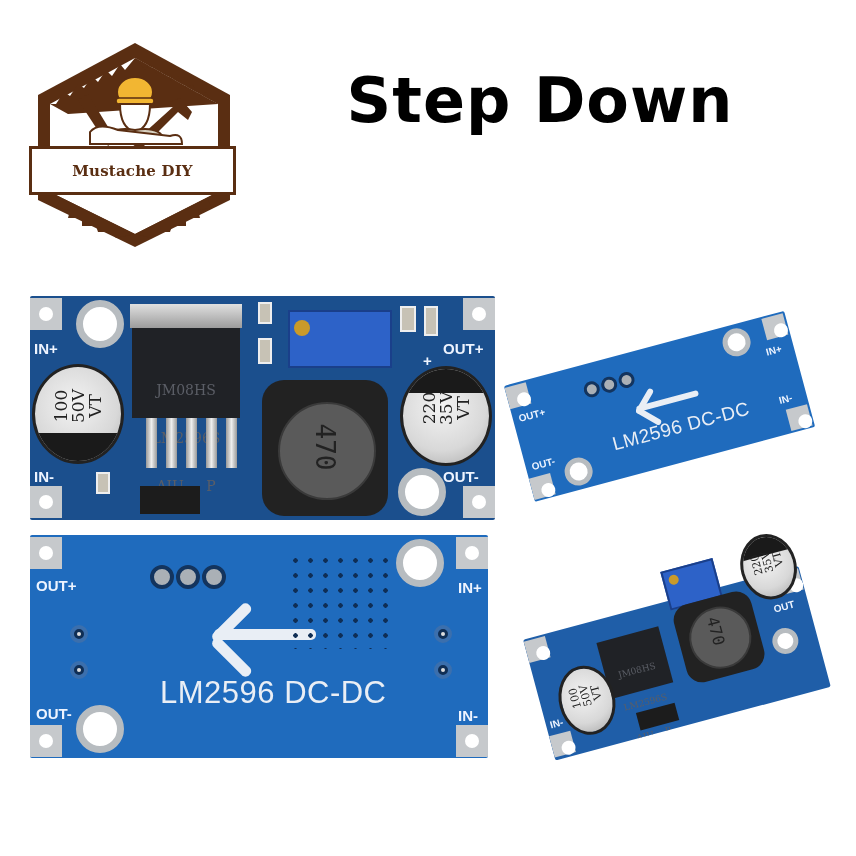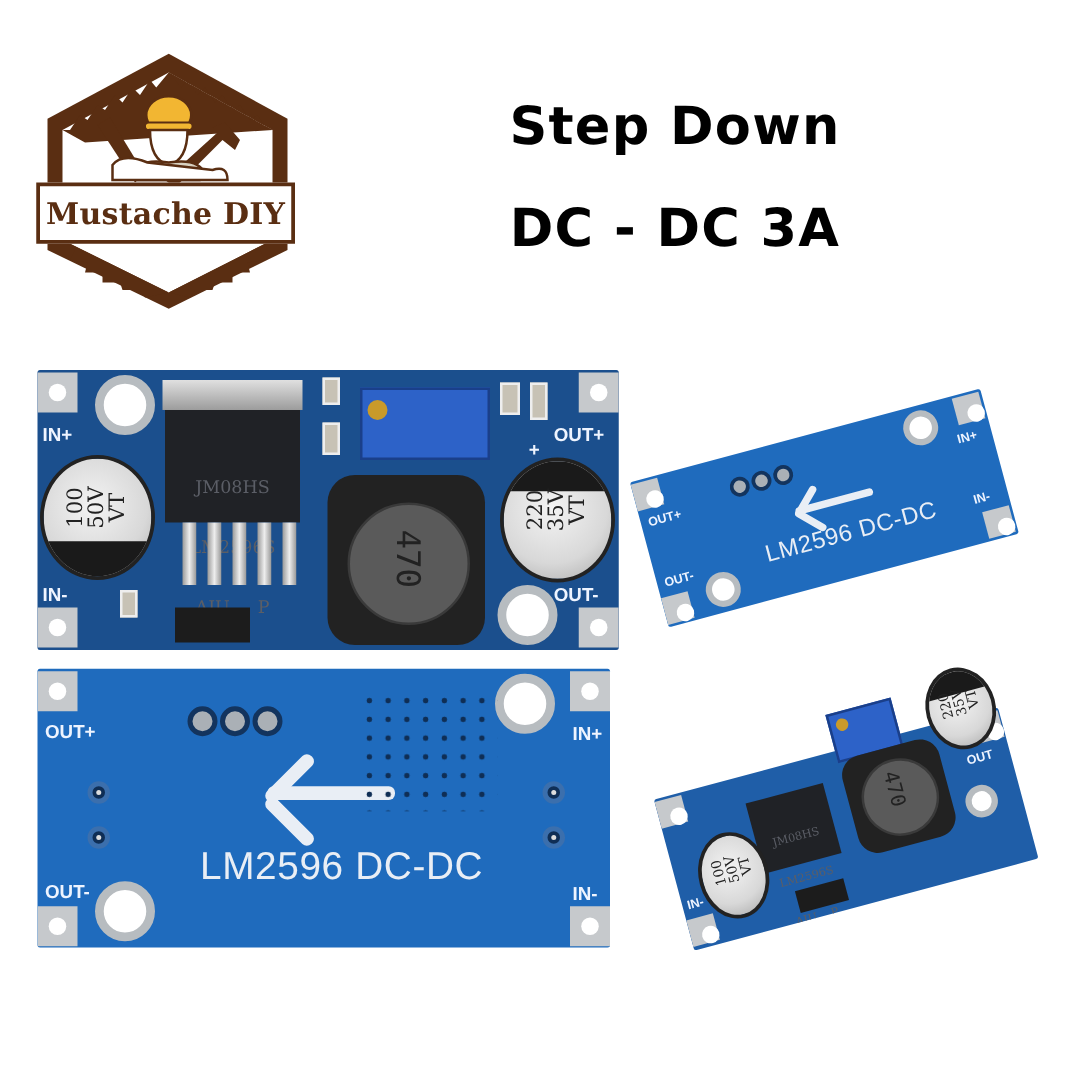--- a/index.html
+++ b/index.html
@@ -1,24 +1,24 @@
 <!DOCTYPE html>
 <html><head>
 <meta charset="utf-8">
 <style>
   html,body{margin:0;padding:0;background:#ffffff;}
   body{width:856px;height:856px;position:relative;overflow:hidden;font-family:"DejaVu Sans",sans-serif;}
   .abs{position:absolute;}
   
   #logo{left:20px;top:40px;width:230px;height:210px;}
   #logo-banner{position:absolute;left:9px;top:106px;width:207px;height:49px;background:#fff;border:3px solid #5a2e12;box-sizing:border-box;display:flex;align-items:center;justify-content:center;}
-  #logo-banner span{font-family:"DejaVu Serif",serif;font-weight:bold;font-size:24px;color:#5a2e12;letter-spacing:0.2px;}
+  #logo-banner span{font-family:"DejaVu Serif",serif;font-weight:bold;font-size:15px;color:#5a2e12;letter-spacing:0.2px;}
   
   #title{left:340px;top:72px;width:400px;text-align:center;}
-  .title-line{font-family:"DejaVu Sans",sans-serif;font-weight:bold;color:#000;font-size:42px;line-height:58px;letter-spacing:1px;}
+  .title-line{font-family:"DejaVu Sans",sans-serif;font-weight:bold;color:#000;font-size:62px;line-height:58px;letter-spacing:1px;}
   #title-line-1{margin-bottom:24px;}
   
   .board{position:absolute;background:#1c5a9e;border-radius:2px;overflow:hidden;}
   .board-front{background:#1b4f8d;}
   .board-back{background:#1f6bbd;}
   .pad{position:absolute;width:32px;height:32px;background:#c6c9cc;}
   .pad::after{content:"";position:absolute;left:9px;top:9px;width:14px;height:14px;border-radius:50%;background:#fff;}
   .hole{position:absolute;border-radius:50%;background:#fff;border:7px solid #b7bcc0;box-sizing:border-box;}
   .lbl{position:absolute;color:#eef4ff;font-family:"Liberation Sans",sans-serif;font-weight:bold;font-size:15px;}
   .cap{position:absolute;border-radius:50%;background:radial-gradient(circle at 45% 40%,#f3f3f3 0%,#d8d8d8 60%,#a9a9a9 100%);border:3px solid #222;box-sizing:border-box;overflow:hidden;}
@@ -66,21 +66,20 @@
     <path d="M86 100 Q90 86 115 90 Q140 86 144 100 L140 104 L90 104 Z" fill="#d8d1c0" stroke="#5a2e12" stroke-width="2"></path>
     <path d="M70 92 Q78 82 98 90 L150 96 Q162 92 162 104 L70 104 Z" fill="#fff" stroke="#5a2e12" stroke-width="2"></path>
   </svg>
   <div id="logo-banner">
     <span>Mustache DIY</span>
   </div>
 </div>
 
 <div id="title" class="abs">
   <div id="title-line-1" class="title-line">Step Down</div>
-  <div id="title-line-2" class="title-line">DC - DC 3A</div>
 </div>
 
 <div class="board board-front" style="left:30px;top:296px;width:465px;height:224px;">
   <div class="pad" style="left:0;top:2px;"></div>
   <div class="pad" style="left:433px;top:2px;"></div>
   <div class="pad" style="left:0;top:190px;"></div>
   <div class="pad" style="left:433px;top:190px;"></div>
   <div class="hole" style="left:46px;top:4px;width:48px;height:48px;"></div>
   <div class="hole" style="left:368px;top:172px;width:48px;height:48px;"></div>
   <span class="lbl" style="left:4px;top:44px;">IN+</span>

